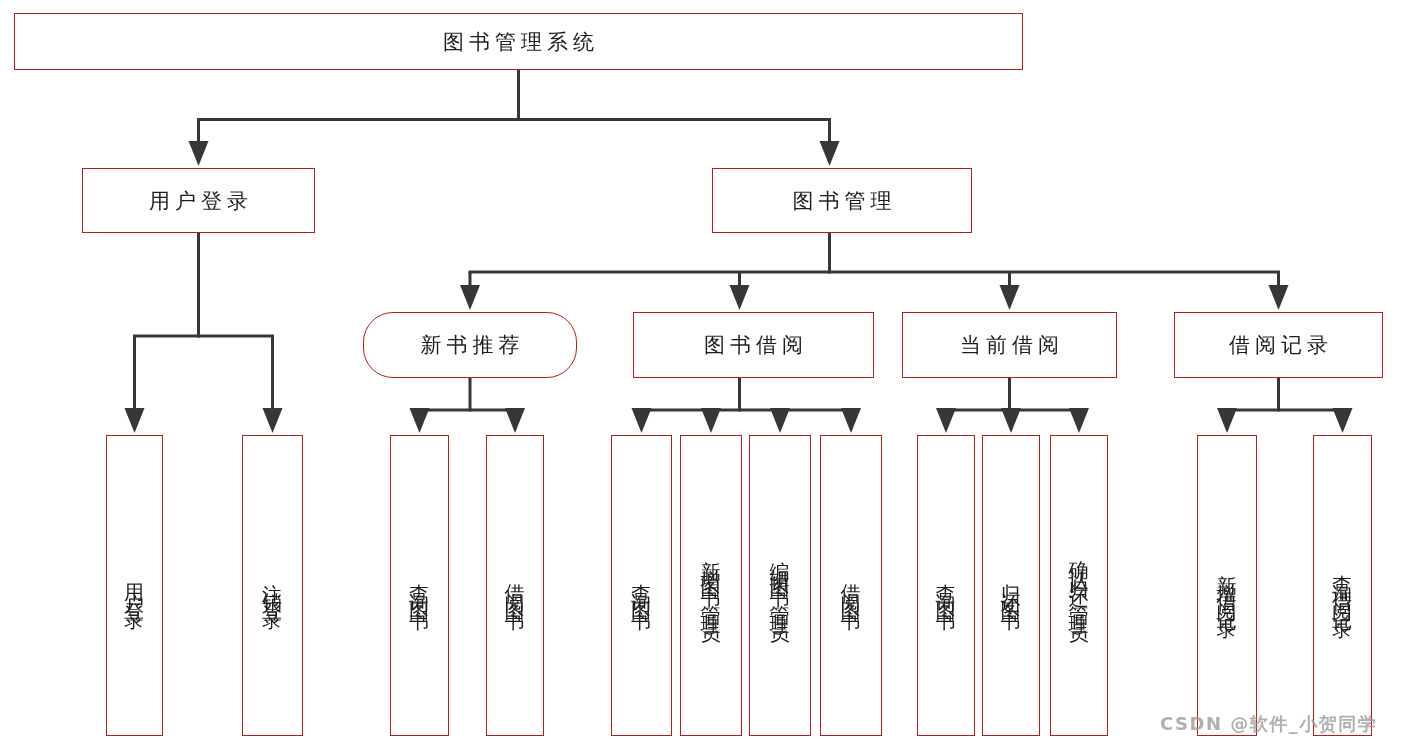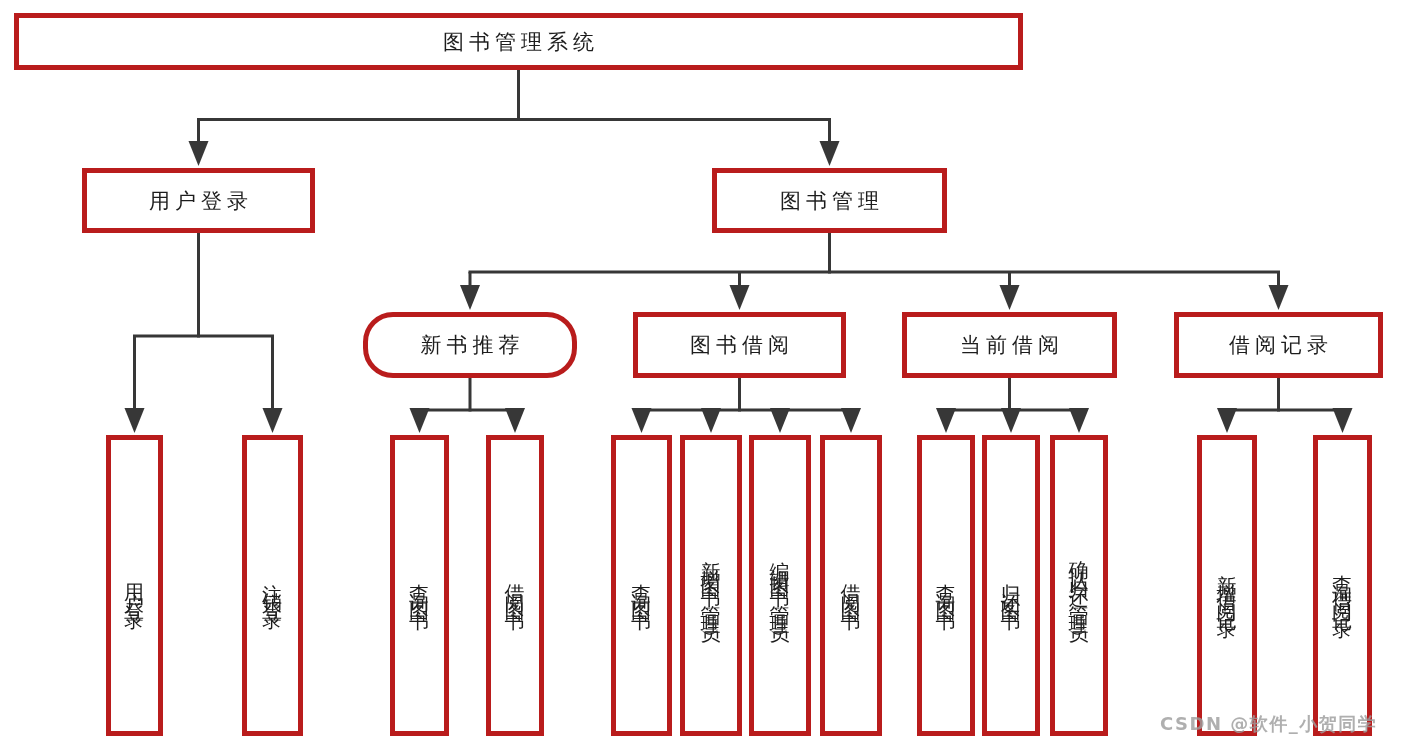--- a/index.html
+++ b/index.html
@@ -12,21 +12,21 @@
     overflow: hidden;
   }
   .wires {
     position: absolute;
     left: 0; top: 0;
     pointer-events: none;
   }
   .node {
     position: absolute;
     box-sizing: border-box;
-    border: 5px solid #b91c1c;
+    border: 1px solid #b91c1c;
     background: #ffffff;
     display: flex;
     align-items: center;
     justify-content: center;
   }
   .node .label {
     color: #1d1d1d;
     white-space: nowrap;
   }
   .node.h .label {
@@ -115,28 +115,28 @@
     </g>
   </svg>
 
   <div class="node h" style="left:14px; top:13px; width:1009px; height:57px;">
     <span class="label">图书管理系统</span>
   </div>
 
   <div class="node h" style="left:82px; top:168px; width:233px; height:65px;">
     <span class="label">用户登录</span>
   </div>
-  <div class="node h" style="left:712px; top:168px; width:235px; height:65px;">
+  <div class="node h" style="left:712px; top:168px; width:260px; height:65px;">
     <span class="label">图书管理</span>
   </div>
 
   <div class="node h" style="left:363px; top:312px; width:214px; height:66px;border-radius:30px;">
     <span class="label">新书推荐</span>
   </div>
-  <div class="node h" style="left:633px; top:312px; width:213px; height:66px;">
+  <div class="node h" style="left:633px; top:312px; width:241px; height:66px;">
     <span class="label">图书借阅</span>
   </div>
   <div class="node h" style="left:902px; top:312px; width:215px; height:66px;font-family:Liberation Serif, serif;">
     <span class="label">当前借阅</span>
   </div>
   <div class="node h" style="left:1174px; top:312px; width:209px; height:66px;align-items:center;">
     <span class="label">借阅记录</span>
   </div>
 
   <div class="node v" style="left:106px; top:435px; width:57px; height:301px;">

